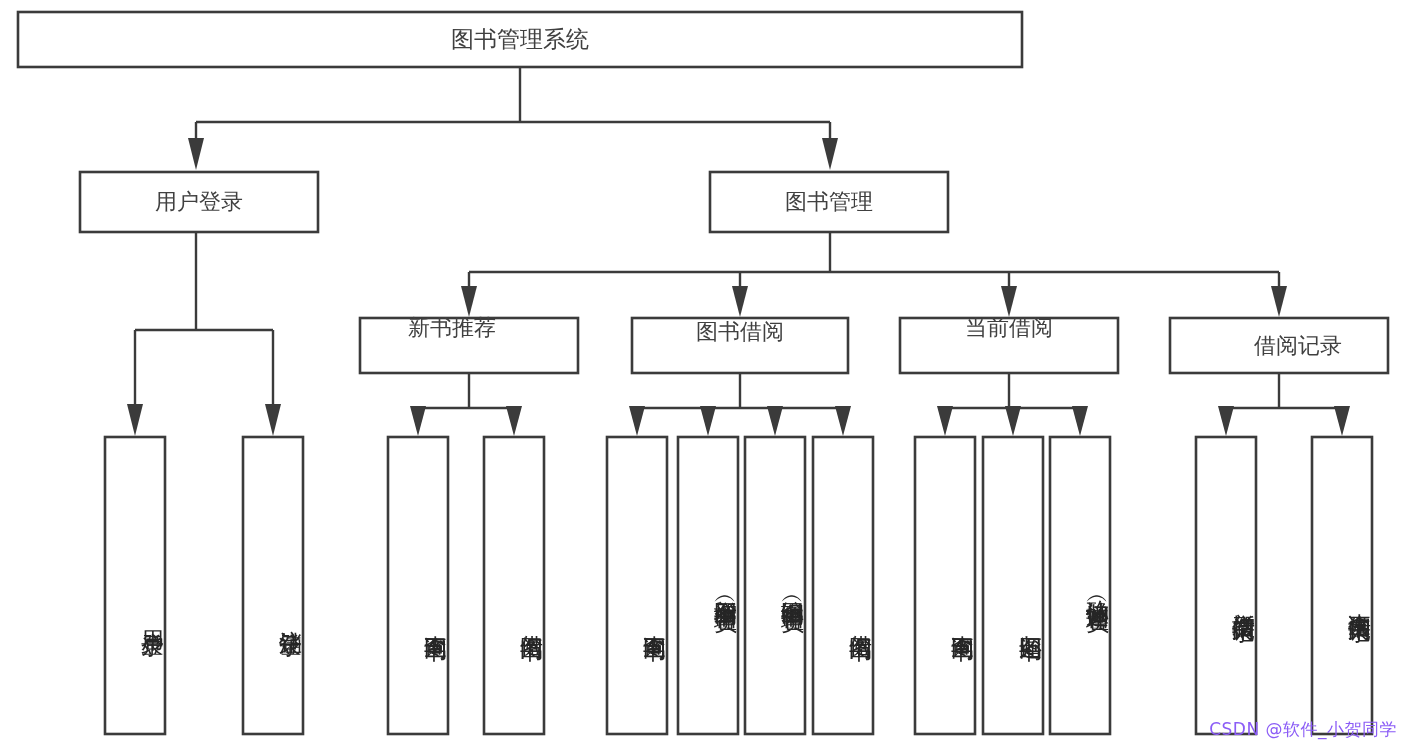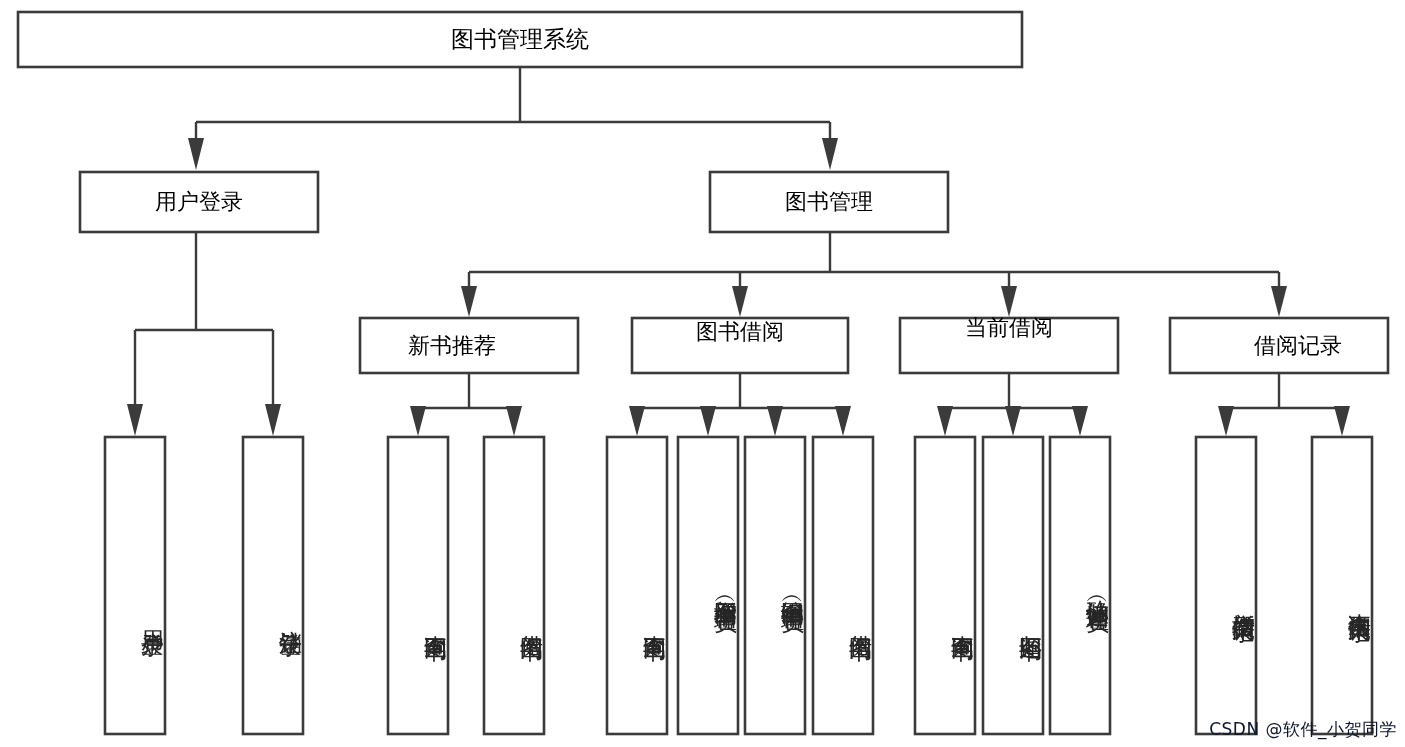--- a/index.html
+++ b/index.html
@@ -57,31 +57,31 @@
     letter-spacing: 1.5px;
     white-space: nowrap;
     pointer-events: none;
   }
   .hlabel-wrap {
     position: absolute;
     display: flex;
     align-items: center;
     justify-content: center;
     font-family: "DejaVu Sans", "Liberation Sans", sans-serif;
-    color: #000000;
+    color: #404040;
     white-space: nowrap;
     pointer-events: none;
   }
   .watermark {
     position: absolute;
     right: 8px;
     bottom: 6px;
     font-family: "DejaVu Sans", "Liberation Sans", sans-serif;
     font-size: 17px;
-    color: #0f172a;
+    color: #8b5cf6;
     letter-spacing: 0.5px;
     user-select: none;
   }
 </style>
 </head>
 <body>
 
 <div id="diagram-root">
 
   <svg class="diagram" viewBox="0 0 1405 747" xmlns="http://www.w3.org/2000/svg">
@@ -180,21 +180,21 @@
 
     <rect class="node-box" x="1196" y="437" width="60" height="297"></rect>
     <rect class="node-box" x="1312" y="437" width="60" height="297"></rect>
   </svg>
 
   <div class="hlabel-wrap" style="left:18px; top:12px; width:1004px; height:55px; font-size:23px;">图书管理系统</div>
 
   <div class="hlabel-wrap" style="left:80px; top:172px; width:238px; height:60px; font-size:22px;">用户登录</div>
   <div class="hlabel-wrap" style="left:710px; top:172px; width:238px; height:60px; font-size:22px;">图书管理</div>
 
-  <div class="hlabel-wrap" style="left:360px; top:318px; width:184px; height:55px; font-size:22px;">新书推荐</div>
+  <div class="hlabel-wrap" style="left:360px; top:300px; width:184px; height:55px; font-size:22px;">新书推荐</div>
   <div class="hlabel-wrap" style="left:632px; top:304px; width:216px; height:55px; font-size:22px;">图书借阅</div>
   <div class="hlabel-wrap" style="left:900px; top:300px; width:218px; height:55px; font-size:22px;">当前借阅</div>
   <div class="hlabel-wrap" style="left:1170px; top:318px; width:218px; height:55px; font-size:22px;padding-left:19px;">借阅记录</div>
 
   <div class="vlabel-wrap" style="left:105px; top:495px; width:60px; height:240px;">用户登录</div>
   <div class="vlabel-wrap" style="left:243px; top:495px; width:60px; height:240px;">注销登录</div>
 
   <div class="vlabel-wrap" style="left:388px; top:505px; width:60px; height:230px;">查询图书</div>
   <div class="vlabel-wrap" style="left:484px; top:505px; width:60px; height:230px;">借阅图书</div>
 

